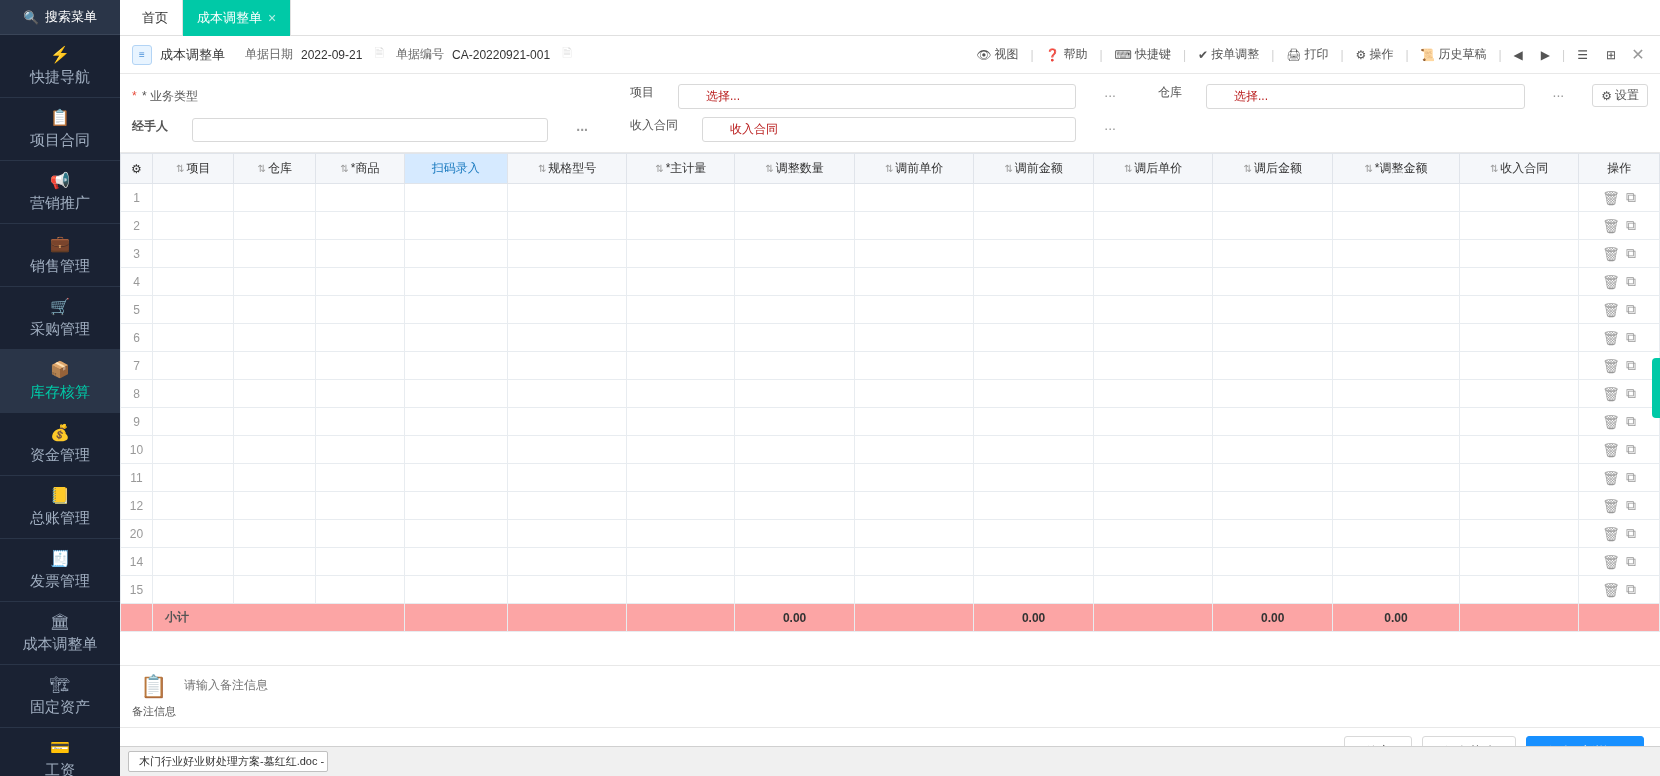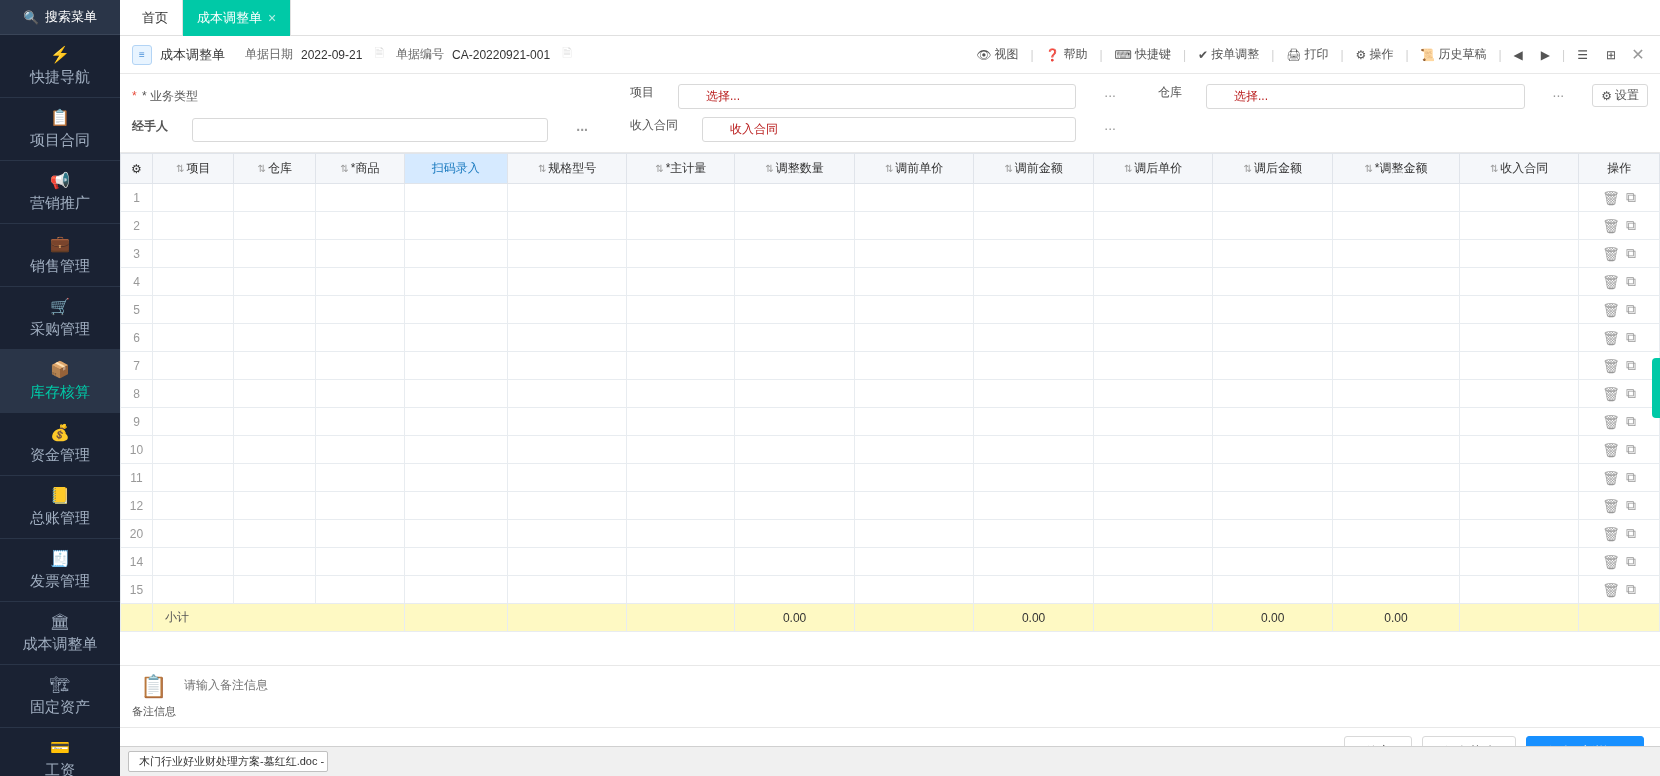--- a/index.html
+++ b/index.html
@@ -54,21 +54,21 @@
 
     
     .table-container { flex: 1; overflow: auto; }
     table { width: 100%; border-collapse: collapse; font-size: 12px; }
     thead th { background: #f5f7fa; border: 1px solid #e0e4ea; padding: 6px 8px; text-align: center; white-space: nowrap; font-weight: normal; color: #333; position: sticky; top: 0; z-index: 10; }
     thead th .col-label { display: flex; align-items: center; justify-content: center; gap: 2px; }
     thead th .sort-icon { color: #999; font-size: 10px; cursor: pointer; }
     .header-highlight { background: #d6eaff !important; color: #1a7abf; font-weight: 500; }
     tbody td { border: 1px solid #e8ecf0; padding: 4px 8px; text-align: center; height: 28px; }
     .row-num { color: #999; width: 30px; }
-    .subtotal-row td { background: #fef9c3; font-weight: 400; }
+    .subtotal-row td { background: #fca5a5; font-weight: 700; }
     .subtotal-label { text-align: left !important; padding-left: 12px !important; color: #555; }
     .subtotal-value { color: #333; }
     .action-cell { display: flex; align-items: center; justify-content: center; gap: 6px; }
     .action-icon { cursor: pointer; color: #999; font-size: 14px; }
     .gear-col { width: 32px; }
 
     
     .doc-footer { border-top: 1px solid #e8e8e8; padding: 8px 12px; flex-shrink: 0; }
     .note-section { display: flex; align-items: flex-start; gap: 8px; }
     .note-icon-box { display: flex; flex-direction: column; align-items: center; gap: 4px; color: #555; font-size: 11px; }

